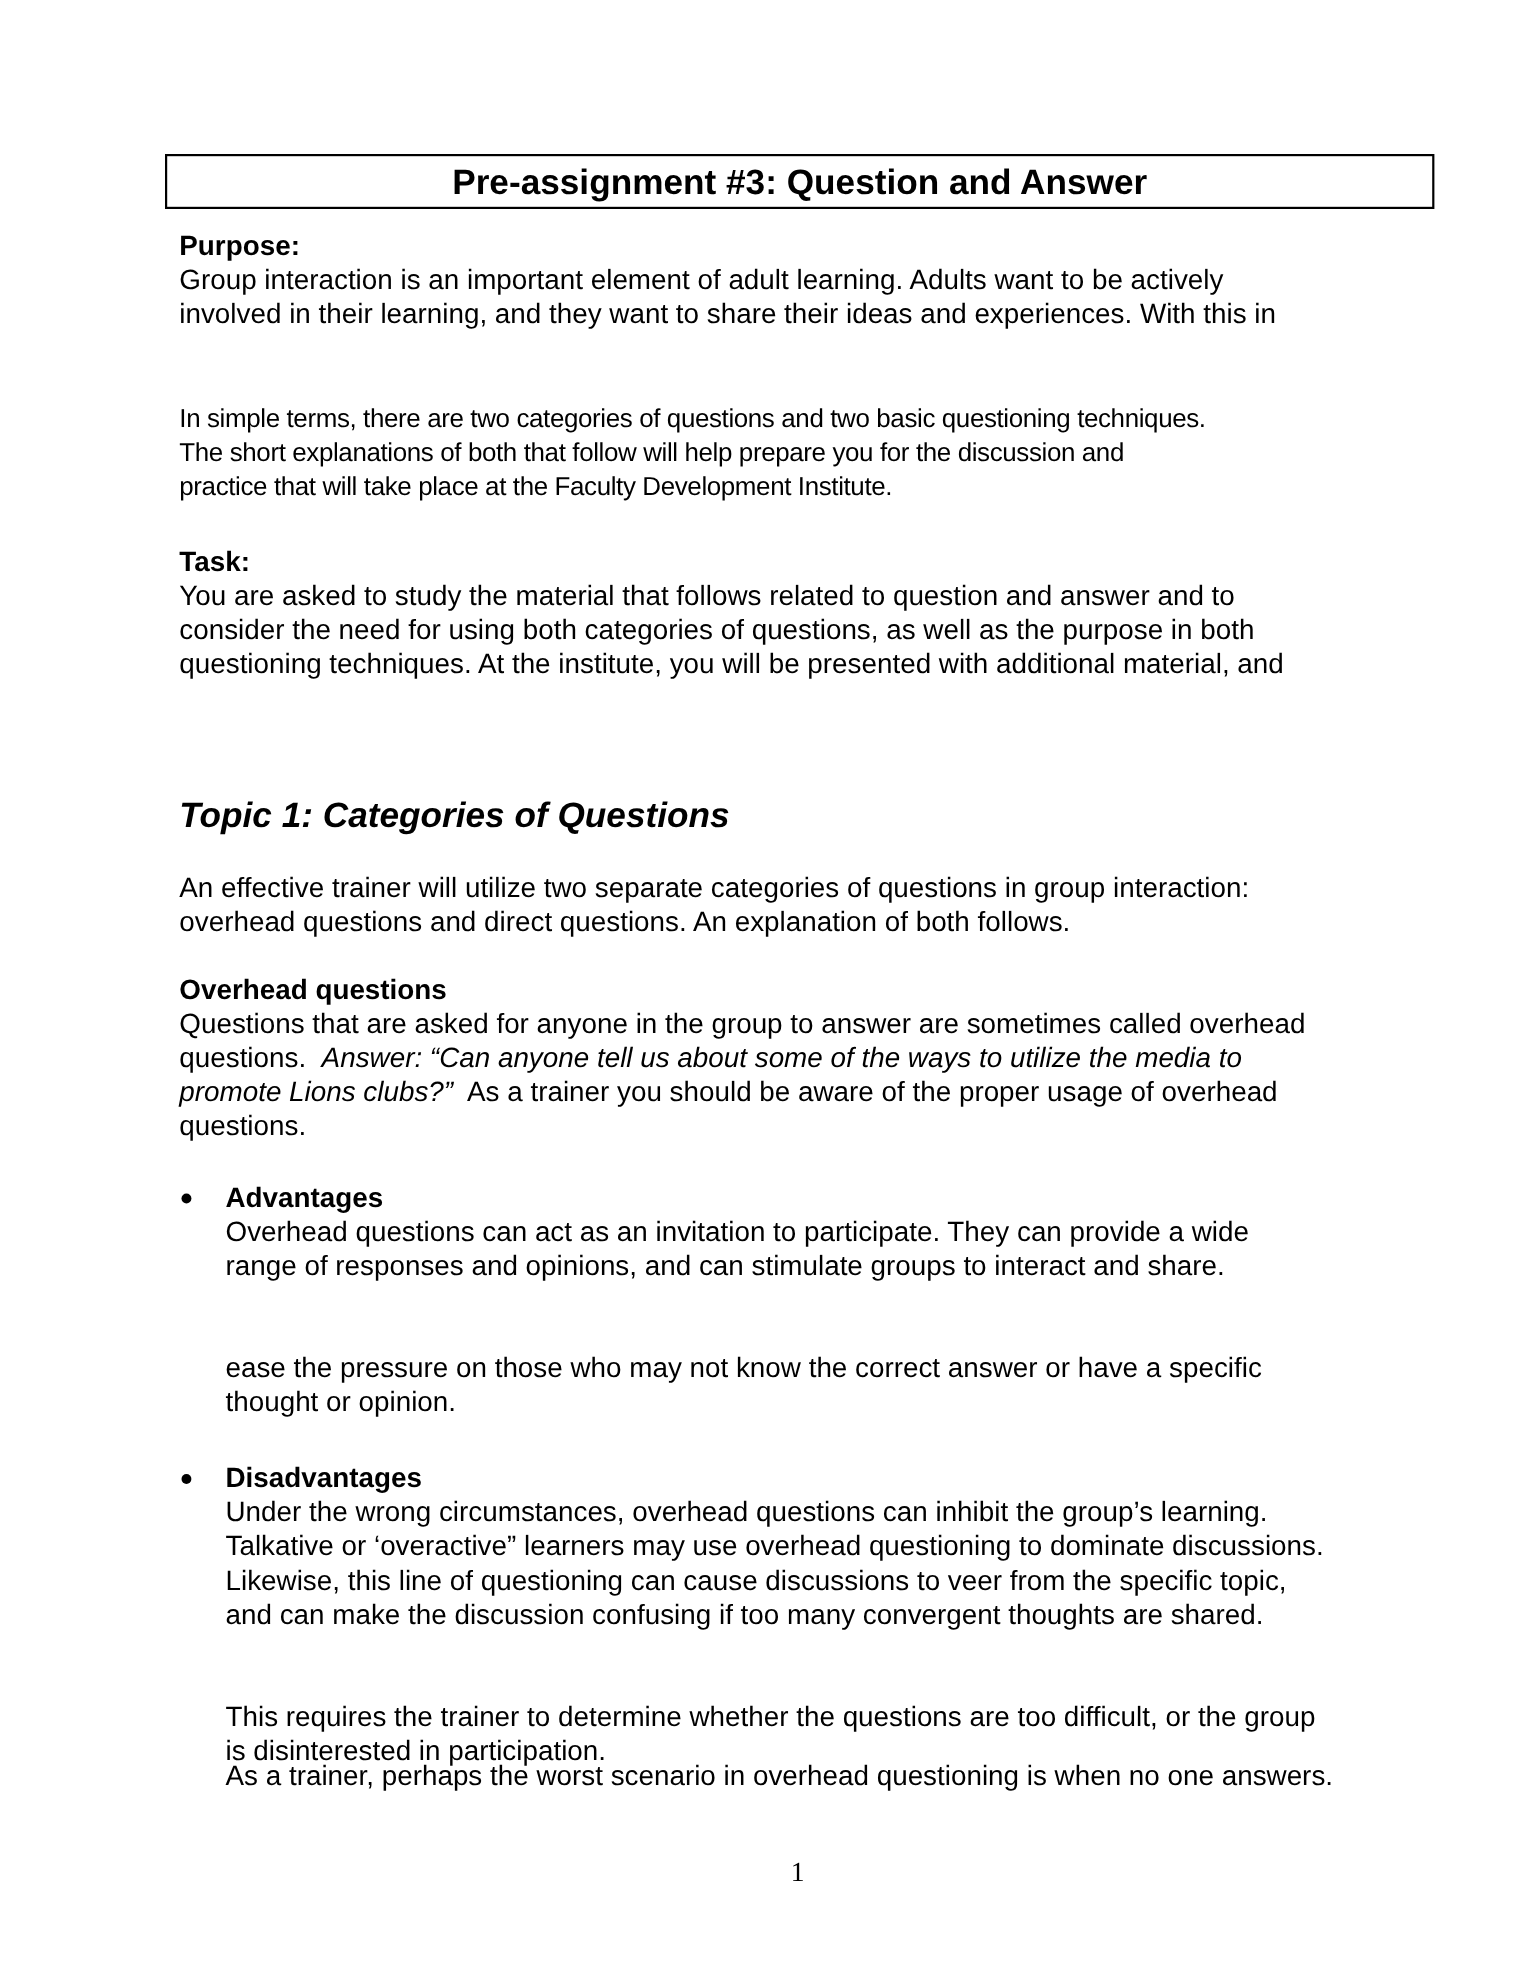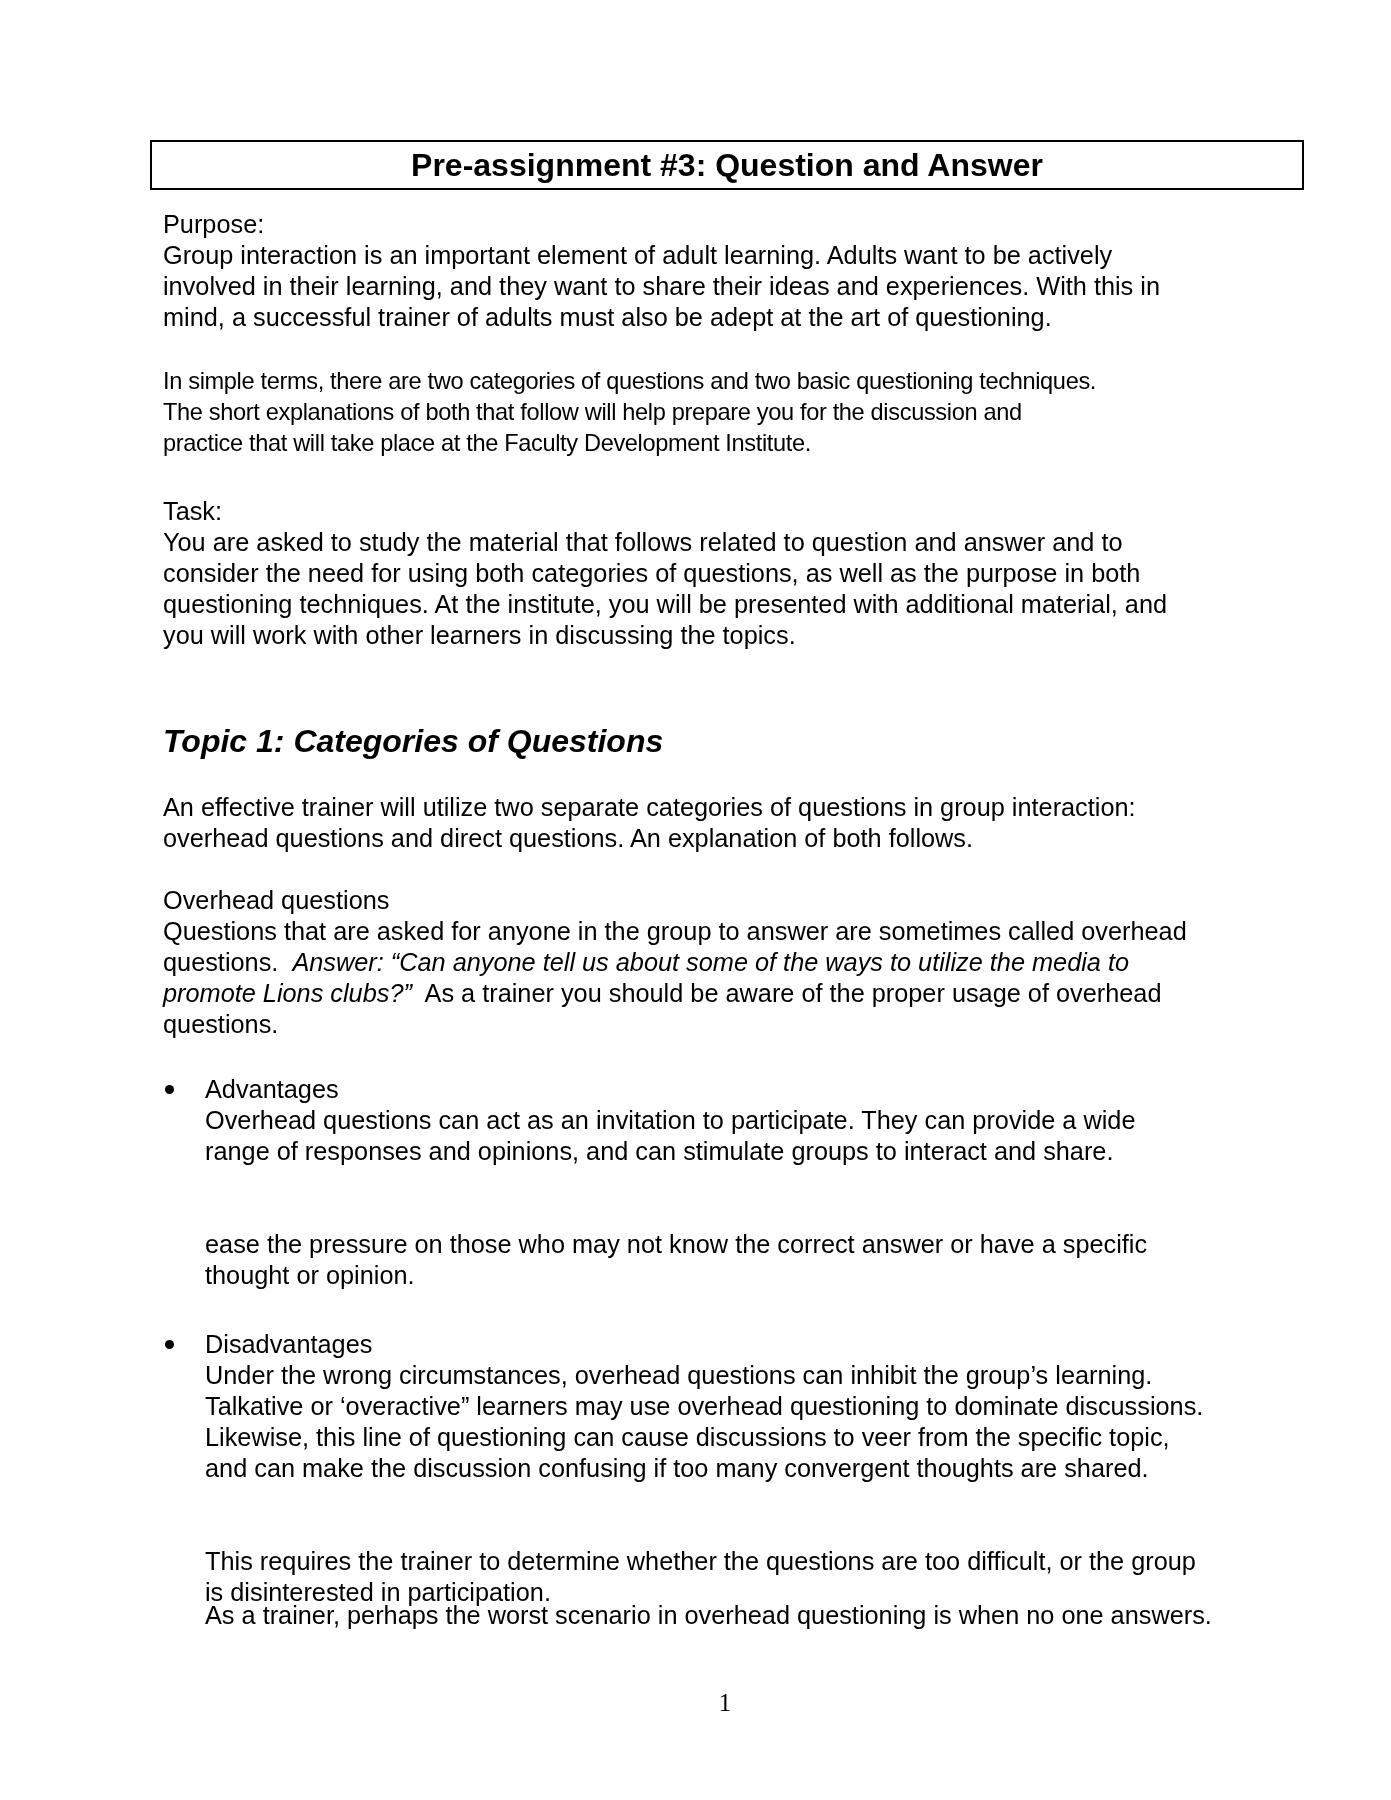--- a/index.html
+++ b/index.html
@@ -12,21 +12,21 @@
   .title {
     position: absolute; left: 0; right: 0; top: 5px; text-align: center;
     font-family: "Liberation Sans", sans-serif; font-weight: bold; font-size: 32px; line-height: 36px;
     white-space: nowrap;
   }
   .ln {
     position: absolute; left: 163px; white-space: nowrap;
     font-family: "Liberation Sans", sans-serif; font-size: 25.3px; line-height: 31px; height: 31px;
   }
   .ln.ind { left: 205px; }
-  .b { font-weight: normal; }
+  .b { font-weight: bold; }
   .i { font-style: italic; }
   .tahoma { font-family: Liberation Sans, sans-serif; font-size: 23.6px; letter-spacing: -0.35px; }
   .topic { font-family: "Liberation Sans", sans-serif; font-weight: bold; font-style: italic; font-size: 32px; line-height: 34px; }
   .bullet {
     position: absolute; left: 165px; width: 9px; height: 9px; border-radius: 50%; background: #000;
   }
   .pagenum {
     position: absolute; left: 700px; width: 50px; text-align: center;
     font-family: "Liberation Serif", serif; font-size: 25px; line-height: 30px;
   }
@@ -36,31 +36,29 @@
 
 <div class="page">
 
   <div class="title-box">
     <div class="title">Pre-assignment #3: Question and Answer</div>
   </div>
 
   <div class="ln b" style="top:209px">Purpose:</div>
   <div class="ln" style="top:240px">Group interaction is an important element of adult learning.  Adults want to be actively</div>
   <div class="ln" style="top:271px">involved in their learning, and they want to share their ideas and experiences.  With this in</div>
-  <div class="ln" style="top:302px">mind, a successful trainer of adults must also be adept at the art of questioning.</div>
 
   <div class="ln tahoma" style="top:366px">In simple terms, there are two categories of questions and two basic questioning techniques.</div>
   <div class="ln tahoma" style="top:397px">The short explanations of both that follow will help prepare you for the discussion and</div>
   <div class="ln tahoma" style="top:428px">practice that will take place at the Faculty Development Institute.</div>
 
   <div class="ln b" style="top:496px">Task:</div>
   <div class="ln" style="top:527px">You are asked to study the material that follows related to question and answer and to</div>
   <div class="ln" style="top:558px">consider the need for using both categories of questions, as well as the purpose in both</div>
   <div class="ln" style="top:589px">questioning techniques. At the institute, you will be presented with additional material, and</div>
-  <div class="ln" style="top:620px">you will work with other learners in discussing the topics.</div>
 
   <div class="ln topic" style="top:724px">Topic 1: Categories of Questions</div>
   <div class="ln" style="top:823px">overhead questions and direct questions.  An explanation of both follows.</div>
   <div class="ln" style="top:792px">An effective trainer will utilize two separate categories of questions in group interaction:</div>
 
   <div class="ln b" style="top:885px">Overhead questions</div>
   <div class="ln" style="top:916px">Questions that are asked for anyone in the group to answer are sometimes called overhead</div>
   <div class="ln" style="top:947px">
     <span style="white-space:pre">questions.  </span><span class="i">Answer: “Can anyone tell us about some of the ways to utilize the media to</span>
   </div>

